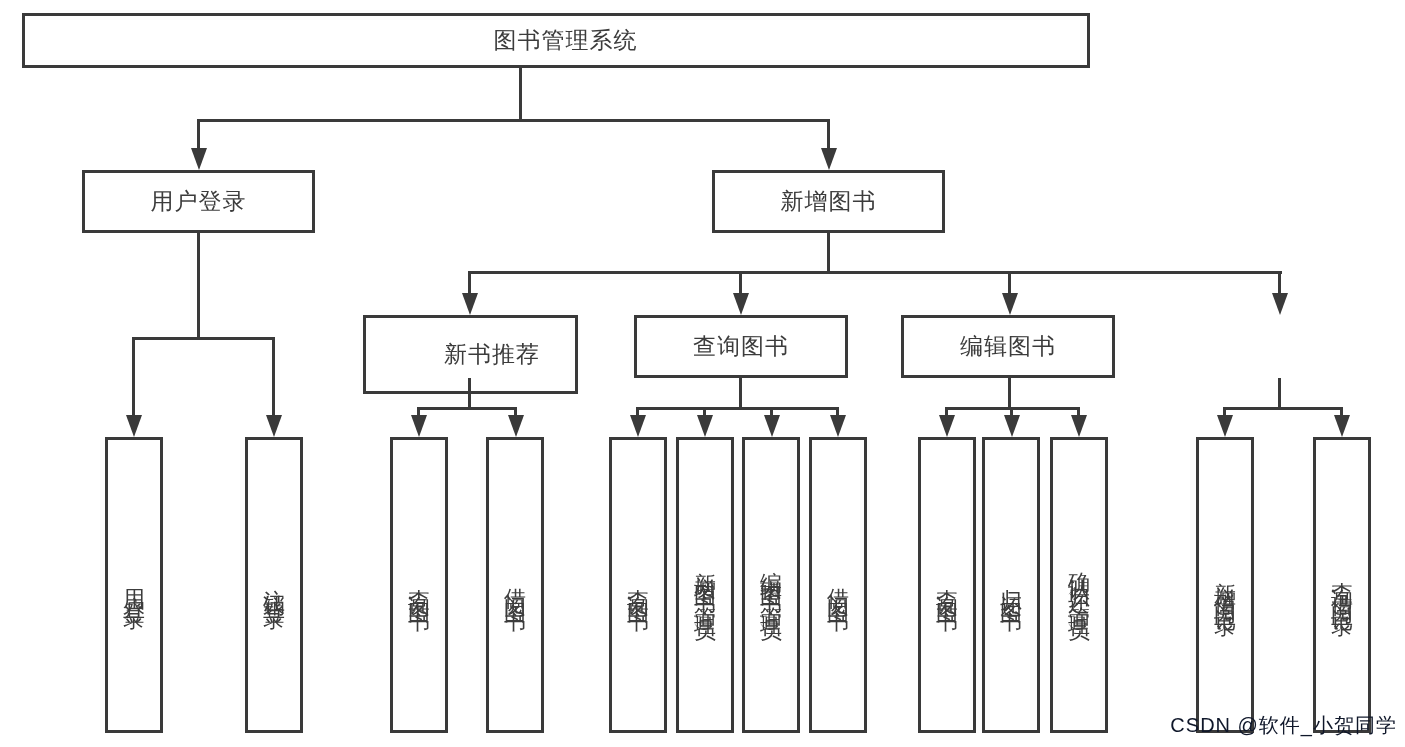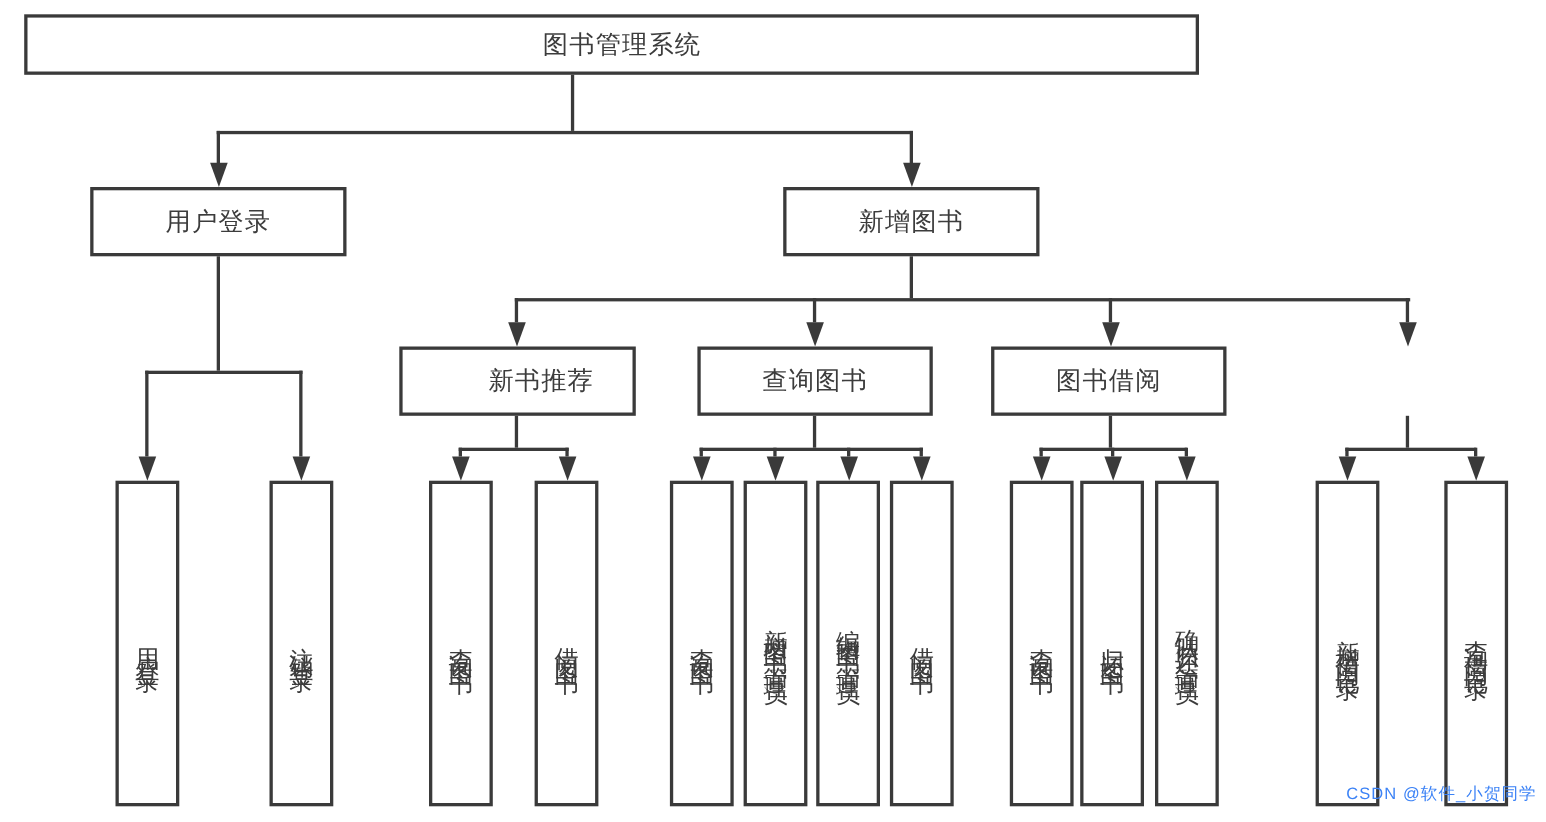--- a/index.html
+++ b/index.html
@@ -41,22 +41,22 @@
   .hl{position:absolute;height:3px;background:var(--line);}
   .arrow{
     position:absolute;width:0;height:0;
     border-left:8px solid transparent;
     border-right:8px solid transparent;
     border-top:22px solid var(--line);
   }
   .watermark{
     position:absolute;
     right:8px;top:712px;
-    font-size:15px;
-    color:#3b82f6;
+    font-size:20px;
+    color:#0f172a;
     letter-spacing:1px;
     z-index:5;
   }
 </style>
 </head>
 <body>
 
 <div class="stage">
 
   <div class="box" style="left:22px;top:13px;width:1068px;height:55px;padding-left:19px;">
@@ -88,28 +88,28 @@
   <div class="hl" style="left:468px;top:271px;width:814px;"></div>
   <div class="vl" style="left:468px;top:271px;height:22px;"></div>
   <div class="arrow" style="left:461.5px;top:293px;"></div>
   <div class="vl" style="left:739px;top:271px;height:22px;"></div>
   <div class="arrow" style="left:732.5px;top:293px;"></div>
   <div class="vl" style="left:1008px;top:271px;height:22px;"></div>
   <div class="arrow" style="left:1001.5px;top:293px;"></div>
   <div class="vl" style="left:1278px;top:271px;height:22px;"></div>
   <div class="arrow" style="left:1271.5px;top:293px;"></div>
 
-  <div class="box" style="left:363px;top:315px;width:215px;height:63px;padding-left:43px;">
+  <div class="box" style="left:363px;top:315px;width:215px;height:79px;padding-left:43px;">
     <span>新书推荐</span>
   </div>
   <div class="box" style="left:634px;top:315px;width:214px;height:63px;">
     <span>查询图书</span>
   </div>
   <div class="box" style="left:901px;top:315px;width:214px;height:63px;">
-    <span>图书借阅</span>
+    <span>编辑图书</span>
   </div>
 
   <div class="vl" style="left:468px;top:378px;height:29px;"></div>
   <div class="hl" style="left:417px;top:407px;width:100px;"></div>
   <div class="vl" style="left:417px;top:407px;height:8px;"></div>
   <div class="arrow" style="left:410.5px;top:415px;"></div>
   <div class="vl" style="left:514px;top:407px;height:8px;"></div>
   <div class="arrow" style="left:507.5px;top:415px;"></div>
 
   <div class="vl" style="left:739px;top:378px;height:29px;"></div>

